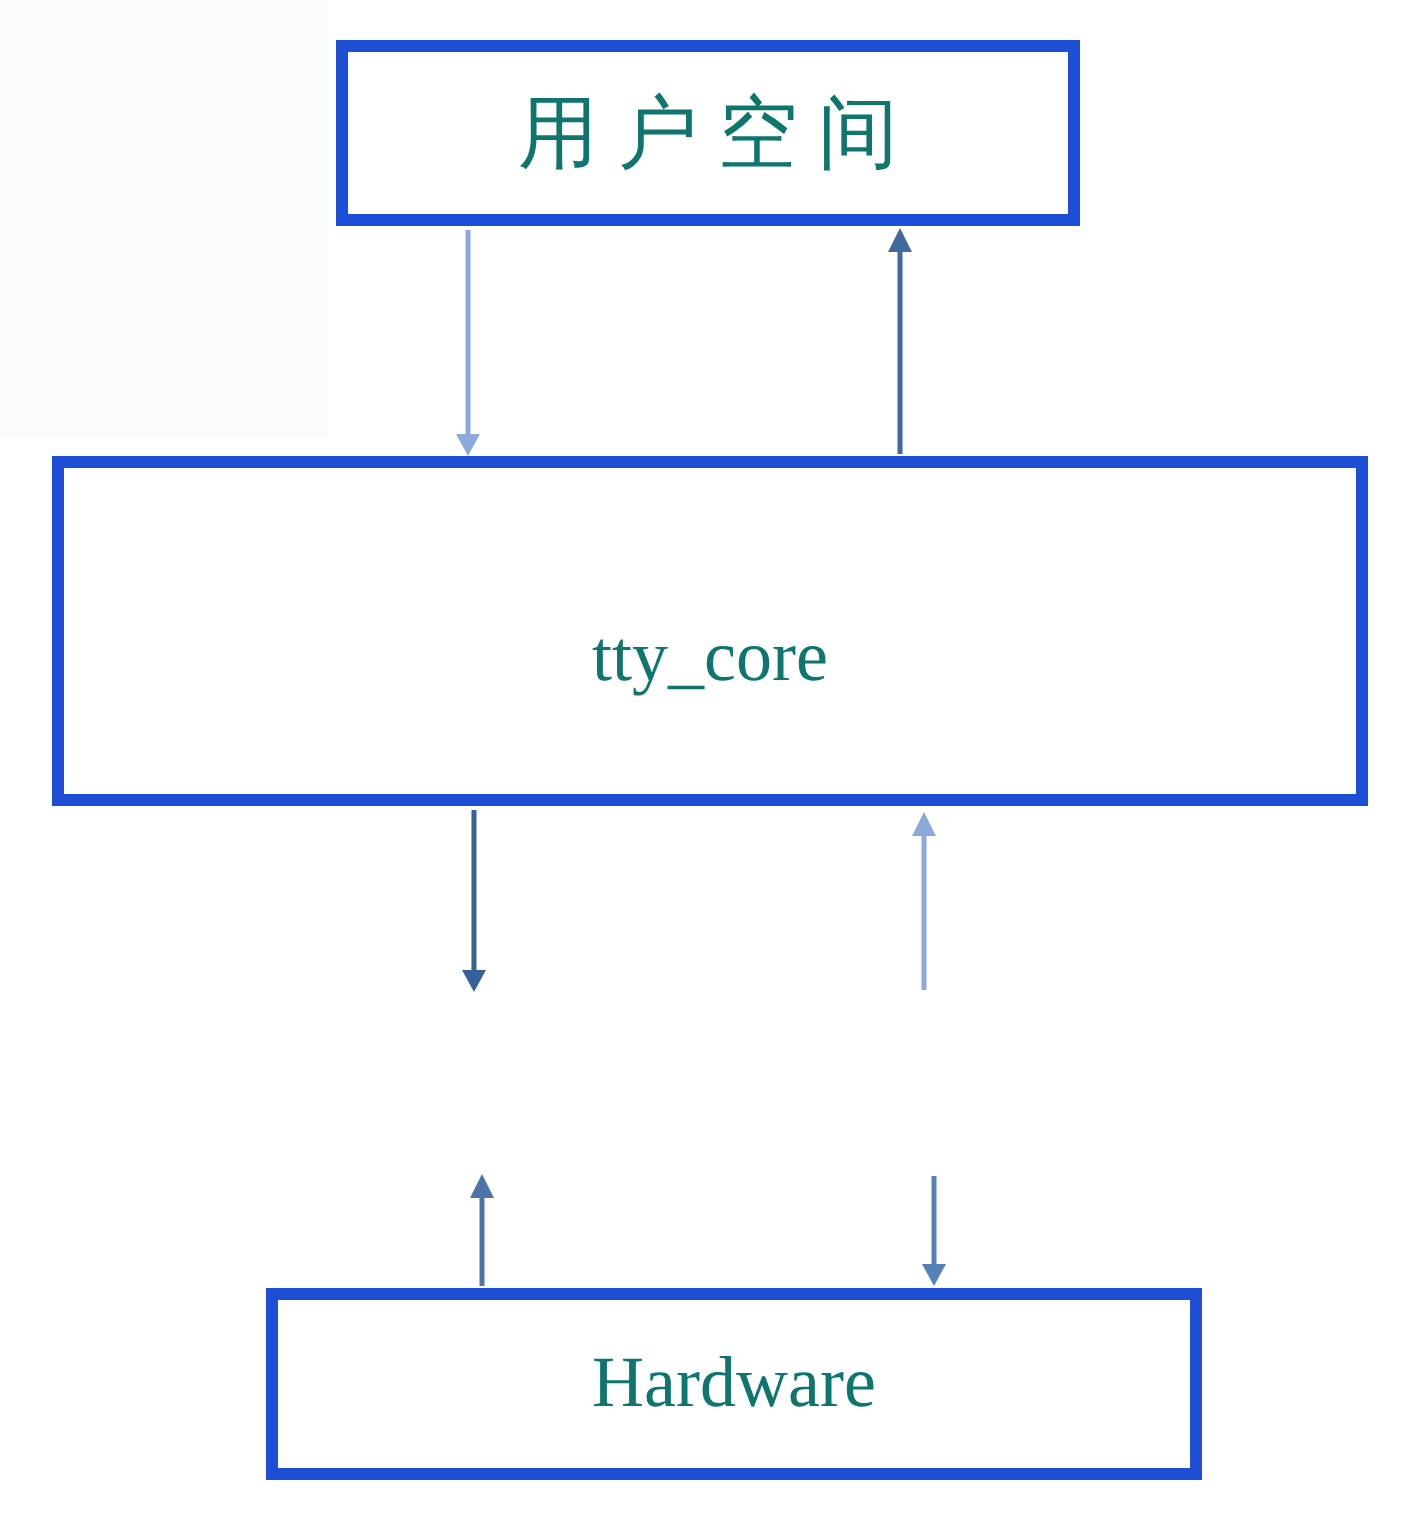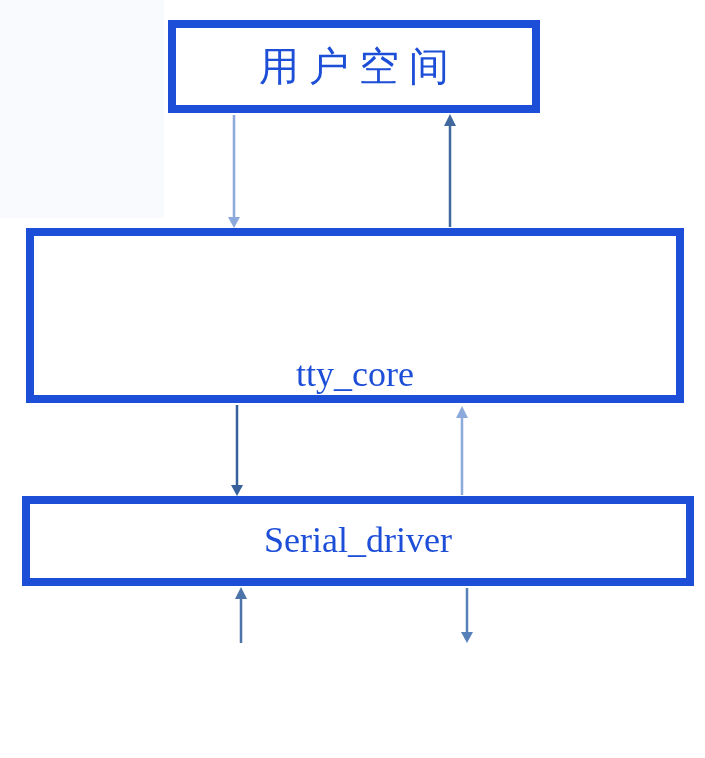--- a/index.html
+++ b/index.html
@@ -13,29 +13,29 @@
   }
   .tint {
     position: absolute;
     left: 0; top: 0;
     width: 164px; height: 218px;
     background: #f8fafd;
   }
   .node {
     position: absolute;
     background: #ffffff;
-    border: 8px solid #1d4ed8;
+    border: 6px solid #1d4ed8;
     box-sizing: border-box;
     display: flex;
     align-items: center;
     justify-content: center;
-    color: #1d4ed8;
+    color: #0f766e;
     font-size: 36px;
   }
-  .node.top-aligned { align-items: flex-end; }
+  .node.top-aligned { align-items: center; }
   .node.top-aligned .label { padding-top: 26px; }
   .label { white-space: nowrap; line-height: 1.1; }
   .cjk { font-size: 40px; letter-spacing: 10px; padding-left: 10px; }
 
   #box-user-space      { left: 168px; top: 20px;  width: 372px; height: 93px; }
   #box-tty-core        { left: 26px;  top: 228px; width: 658px; height: 175px; }
   #box-line-discipline { left: 307px; top: 308px; width: 380px; height: 97px; z-index: 2; }
   #box-serial-driver   { left: 22px;  top: 496px; width: 672px; height: 90px; }
   #box-hardware        { left: 133px; top: 644px; width: 468px; height: 96px; }
 
@@ -56,24 +56,24 @@
 
   <div class="node" id="box-user-space">
     <span class="label cjk">用户空间</span>
   </div>
 
   <div class="node top-aligned" id="box-tty-core">
     <span class="label">tty_core</span>
   </div>
 
 
-  <div class="node" id="box-serial-driver">
-    <span class="label">Serial_driver</span>
+
+  <div class="node" id="box-hardware">
+    <span class="label">Hardware</span>
   </div>
-
 
   <svg class="arrow-layer" viewBox="0 0 705 758" xmlns="http://www.w3.org/2000/svg">
 
     <g>
       <line x1="234" y1="115" x2="234" y2="217" stroke-width="2.5" stroke="#8ca9db"></line>
       <polygon points="228,217 240,217 234,228" fill="#8ca9db"></polygon>
     </g>
 
     <g>
       <line x1="450" y1="126" x2="450" y2="227" stroke-width="2.5" stroke="#41699e"></line>

